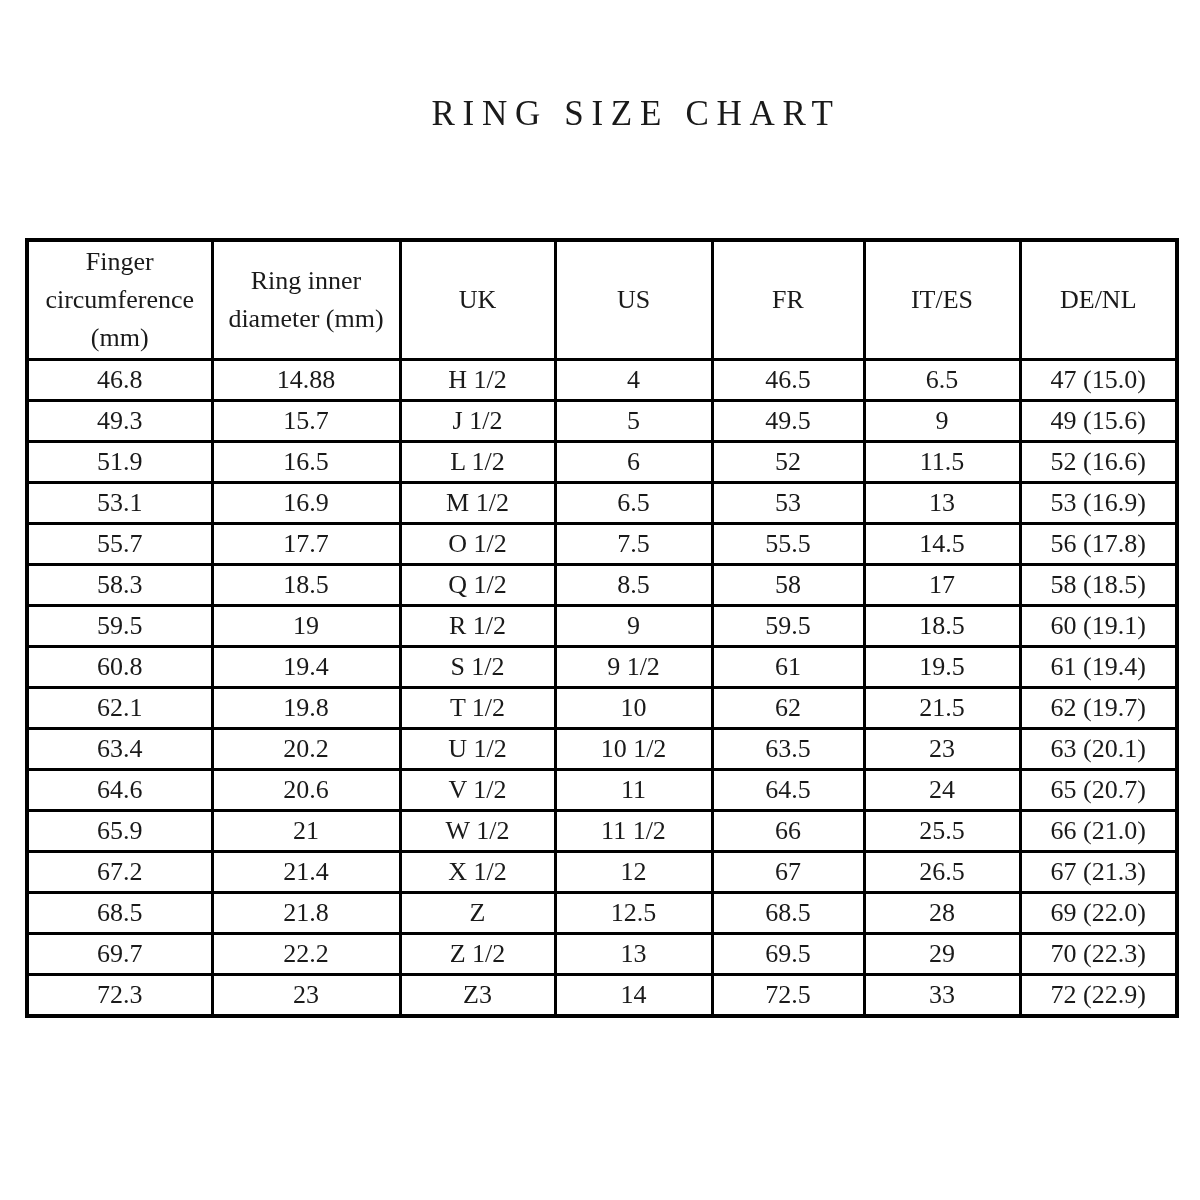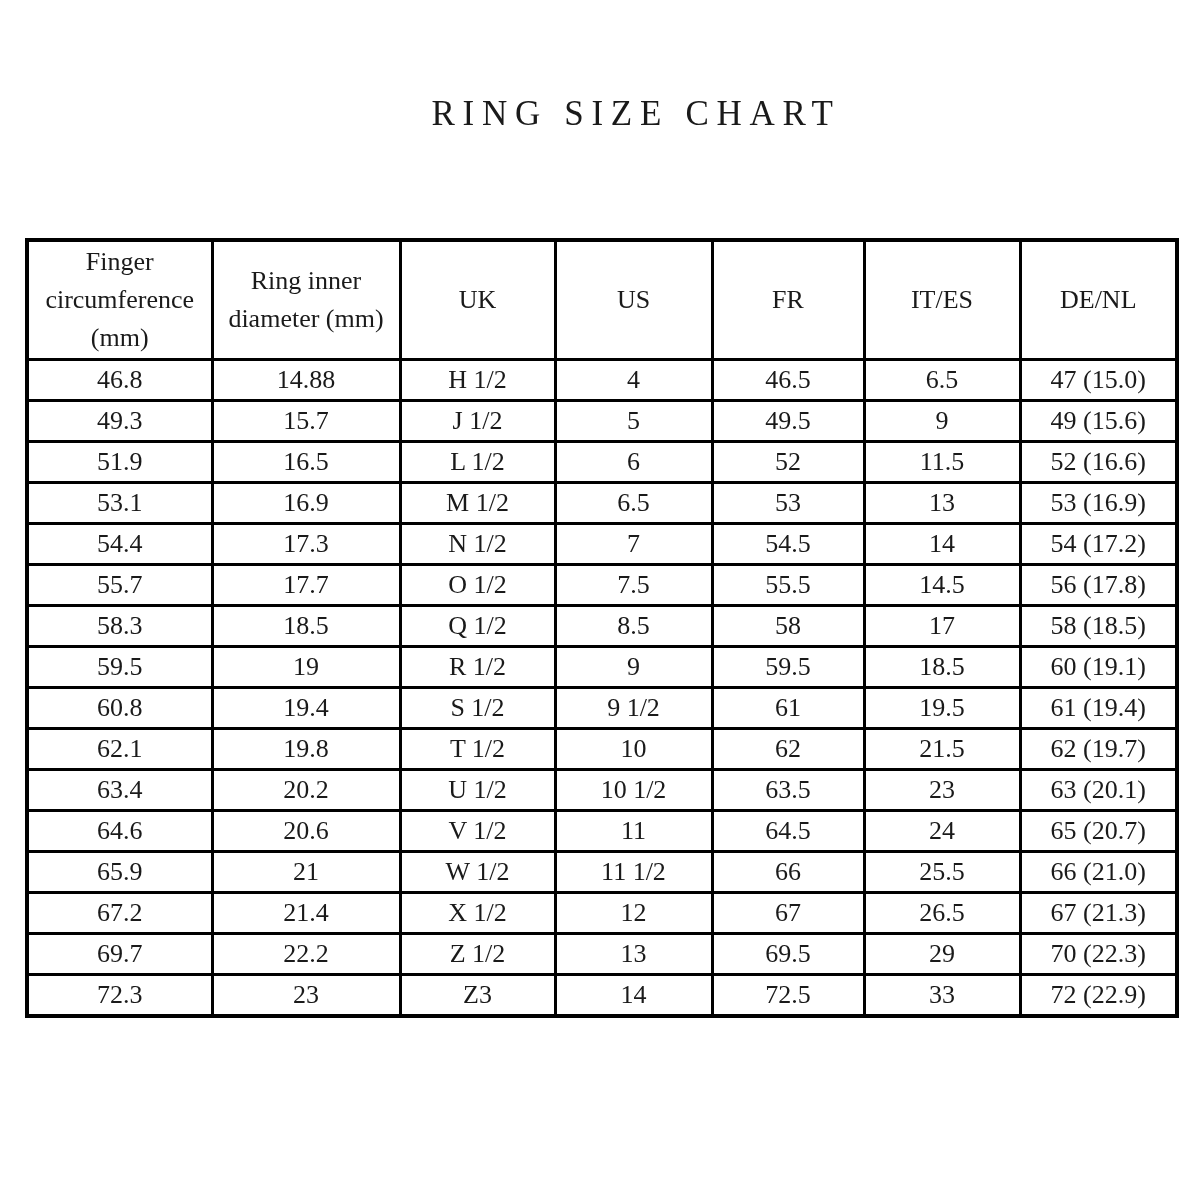--- a/index.html
+++ b/index.html
@@ -120,29 +120,20 @@
         <tr>
           <td>53.1</td>
           <td>16.9</td>
           <td>M 1/2</td>
           <td>6.5</td>
           <td>53</td>
           <td>13</td>
           <td>53 (16.9)</td>
         </tr>
         <tr>
-          <td>54.4</td>
-          <td>17.3</td>
-          <td>N 1/2</td>
-          <td>7</td>
-          <td>54.5</td>
-          <td>14</td>
-          <td>54 (17.2)</td>
-        </tr>
-        <tr>
           <td>55.7</td>
           <td>17.7</td>
           <td>O 1/2</td>
           <td>7.5</td>
           <td>55.5</td>
           <td>14.5</td>
           <td>56 (17.8)</td>
         </tr>
         <tr>
           <td>58.3</td>
@@ -210,20 +201,29 @@
         <tr>
           <td>67.2</td>
           <td>21.4</td>
           <td>X 1/2</td>
           <td>12</td>
           <td>67</td>
           <td>26.5</td>
           <td>67 (21.3)</td>
         </tr>
         <tr>
+          <td>68.5</td>
+          <td>21.8</td>
+          <td>Z</td>
+          <td>12.5</td>
+          <td>68.5</td>
+          <td>28</td>
+          <td>69 (22.0)</td>
+        </tr>
+        <tr>
           <td>69.7</td>
           <td>22.2</td>
           <td>Z 1/2</td>
           <td>13</td>
           <td>69.5</td>
           <td>29</td>
           <td>70 (22.3)</td>
         </tr>
         <tr>
           <td>72.3</td>

